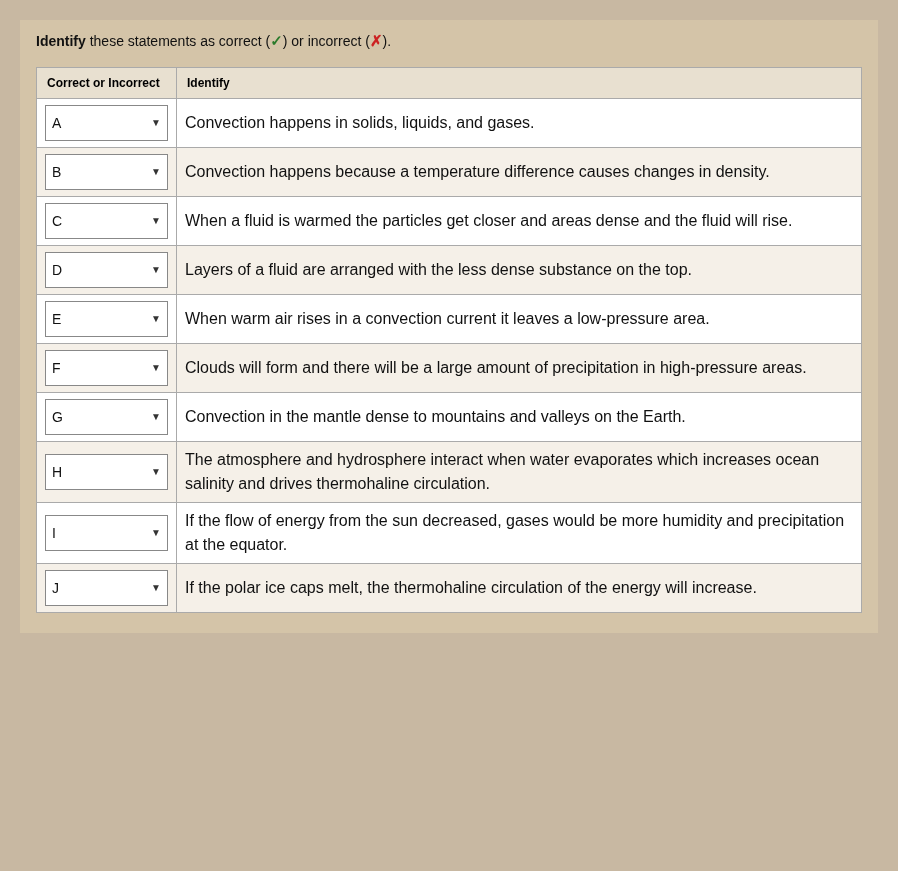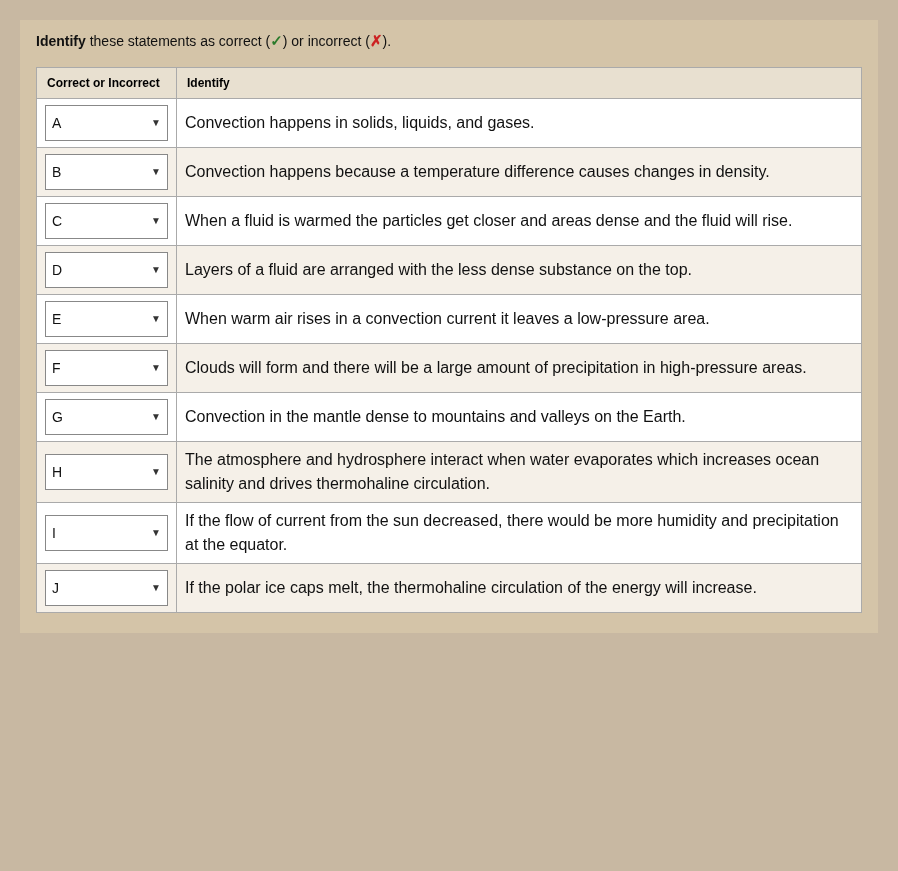--- a/index.html
+++ b/index.html
@@ -180,21 +180,21 @@
           </td>
           <td class="statement-cell">The atmosphere and hydrosphere interact when water evaporates which increases ocean salinity and drives thermohaline circulation.</td>
         </tr>
         <tr class="row-white">
           <td class="dropdown-cell">
             <div class="dropdown-wrapper">
               <span class="dropdown-label">I</span>
               <span class="dropdown-arrow">▼</span>
             </div>
           </td>
-          <td class="statement-cell">If the flow of current from the sun decreased, there would be more humidity and precipitation at the equator.</td>
+          <td class="statement-cell">If the flow of energy from the sun decreased, gases would be more humidity and precipitation at the equator.</td>
         </tr>
         <tr class="row-striped">
           <td class="dropdown-cell">
             <div class="dropdown-wrapper">
               <span class="dropdown-label">J</span>
               <span class="dropdown-arrow">▼</span>
             </div>
           </td>
           <td class="statement-cell">If the polar ice caps melt, the thermohaline circulation of the energy will increase.</td>
         </tr>

